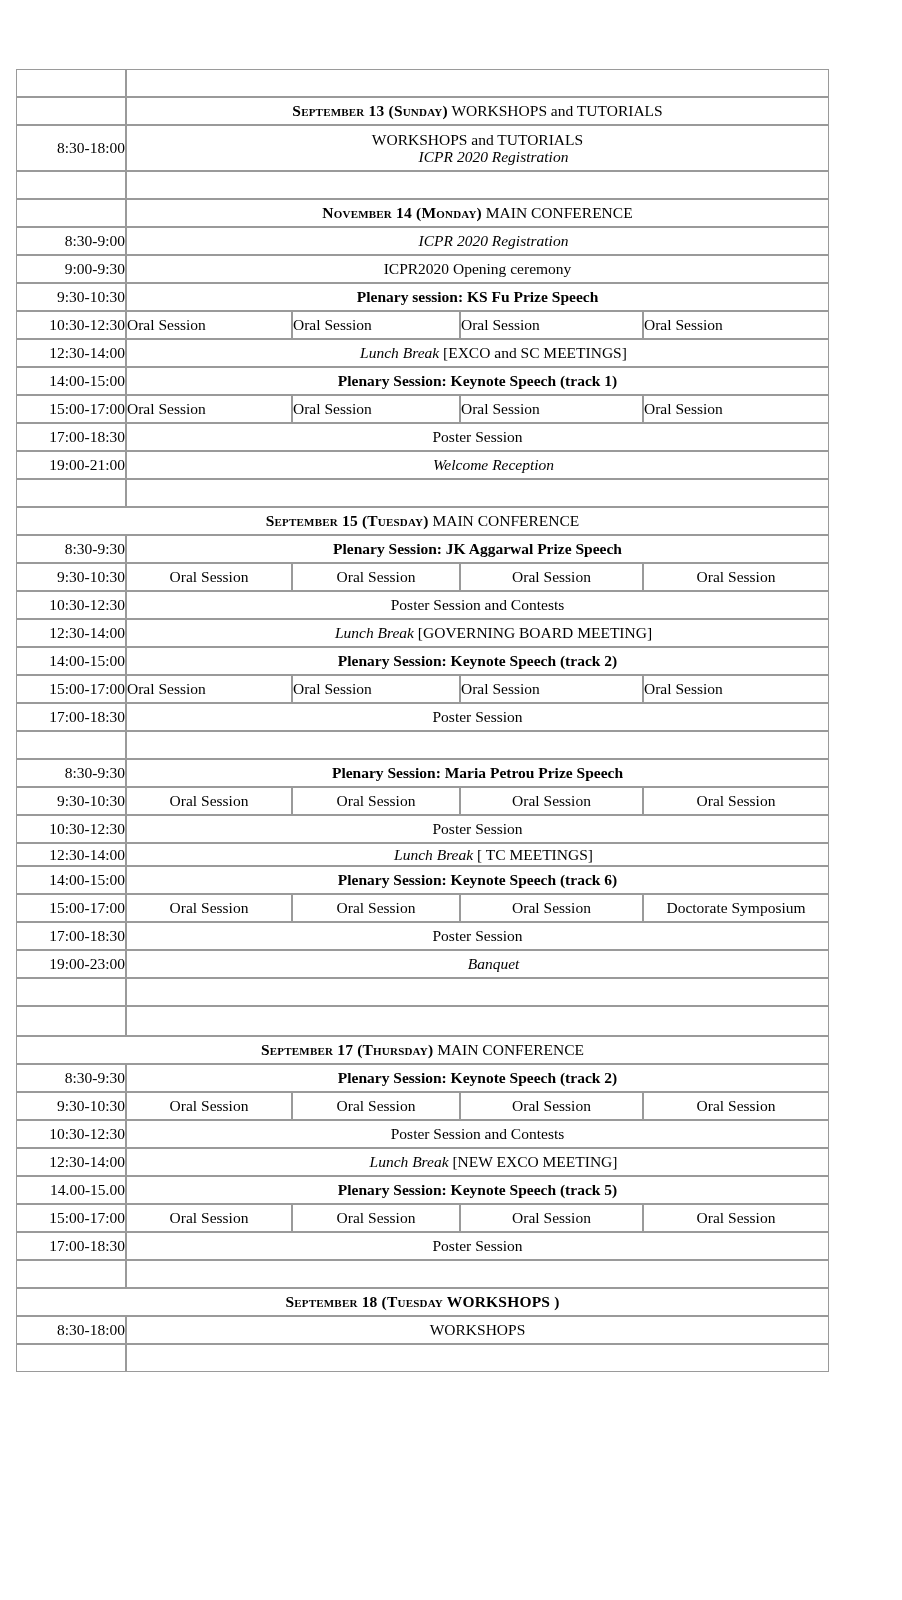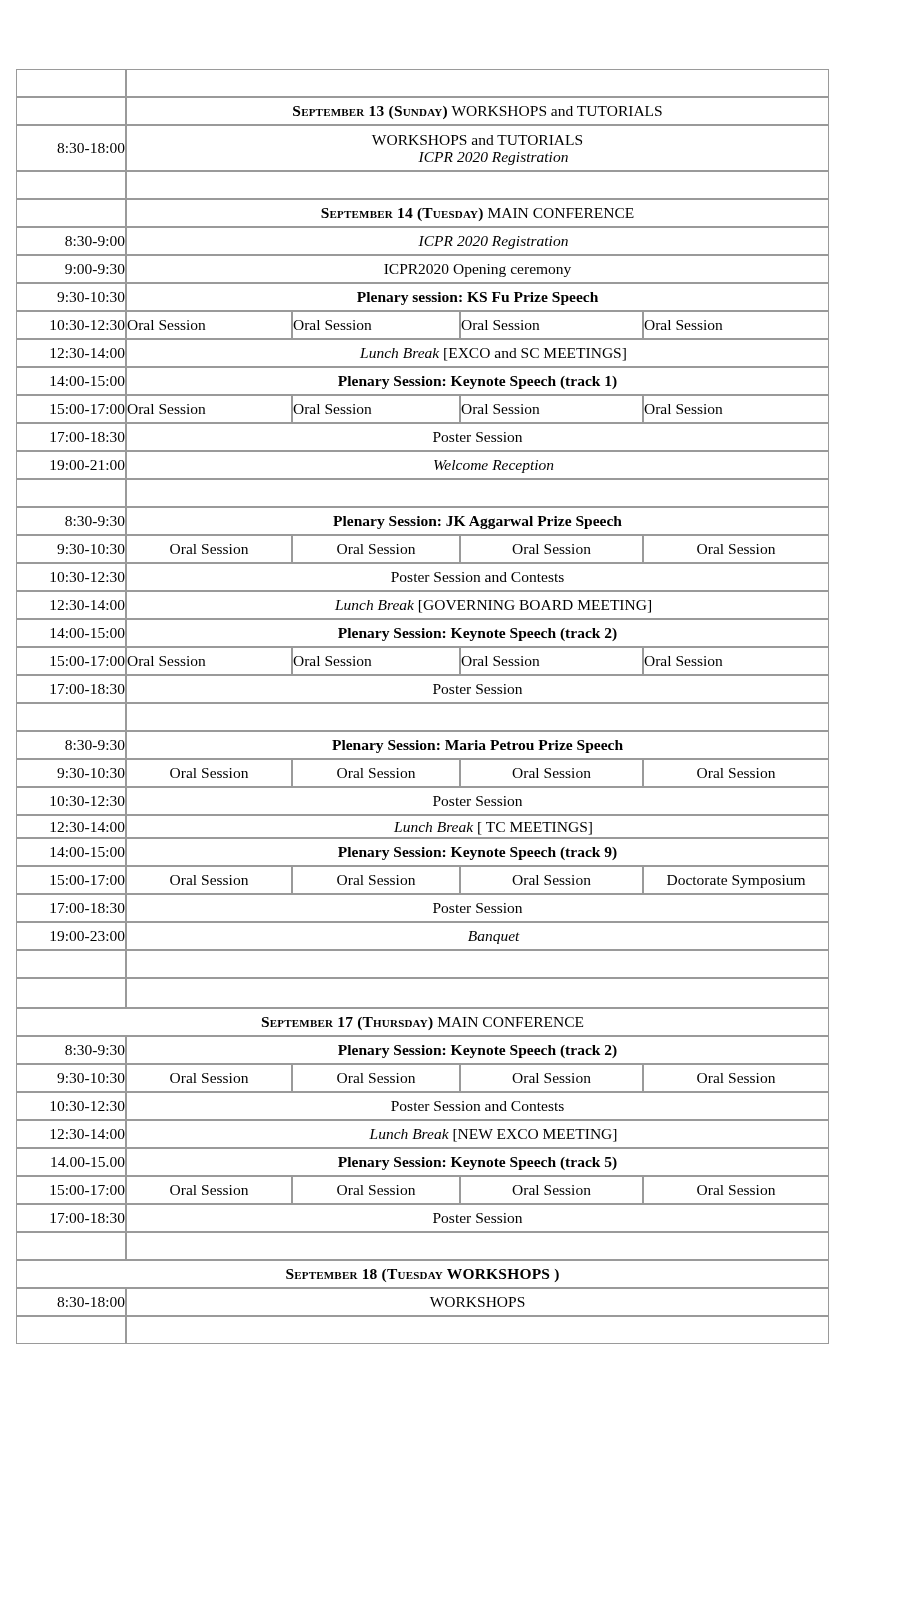--- a/index.html
+++ b/index.html
@@ -131,21 +131,21 @@
             <div>WORKSHOPS  and TUTORIALS</div>
             <div class="ital">ICPR 2020 Registration</div>
           </td>
         </tr>
         <tr class="r-blank">
           <td class="time blankcell"></td>
           <td class="full blankcell" colspan="4"></td>
         </tr>
         <tr class="r-std">
           <td class="dayhead-blank"></td>
-          <td class="dayhead" colspan="4"><span class="sc">September 14 (Tuesday)</span><span class="plain"> MAIN CONFERENCE</span></td>
+          <td class="dayhead" colspan="4"><span class="sc">November 14 (Monday)</span><span class="plain"> MAIN CONFERENCE</span></td>
         </tr>
         <tr class="r-std">
           <td class="time">8:30-9:00</td>
           <td class="full" colspan="4"><span class="ital">ICPR 2020 Registration</span></td>
         </tr>
         <tr class="r-std">
           <td class="time">9:00-9:30</td>
           <td class="full" colspan="4"><span>ICPR2020 Opening ceremony</span></td>
         </tr>
         <tr class="r-std">
@@ -178,20 +178,23 @@
           <td class="time">17:00-18:30</td>
           <td class="full" colspan="4"><span>Poster Session</span></td>
         </tr>
         <tr class="r-std">
           <td class="time">19:00-21:00</td>
           <td class="full" colspan="4"><span class="ital">Welcome Reception</span></td>
         </tr>
         <tr class="r-blank">
           <td class="time blankcell"></td>
           <td class="full blankcell" colspan="4"></td>
+        </tr>
+        <tr class="r-std">
+          <td class="dayhead" colspan="5"><span class="sc">September 15 (Tuesday)</span><span class="plain"> MAIN CONFERENCE</span></td>
         </tr>
         <tr class="r-std">
           <td class="time">8:30-9:30</td>
           <td class="full" colspan="4"><span class="bold">Plenary Session: JK Aggarwal Prize Speech</span></td>
         </tr>
         <tr class="r-std">
           <td class="time">9:30-10:30</td>
           <td class="sess-c">Oral Session</td>
           <td class="sess-c">Oral Session</td>
           <td class="sess-c">Oral Session</td>
@@ -238,21 +241,21 @@
         <tr class="r-std">
           <td class="time">10:30-12:30</td>
           <td class="full" colspan="4"><span>Poster Session</span></td>
         </tr>
         <tr class="r-tight">
           <td class="time">12:30-14:00</td>
           <td class="full" colspan="4"><span class="ital">Lunch Break</span><span class="up"> [ TC MEETINGS]</span></td>
         </tr>
         <tr class="r-std">
           <td class="time">14:00-15:00</td>
-          <td class="full" colspan="4"><span class="bold">Plenary Session: Keynote Speech (track 9)</span></td>
+          <td class="full" colspan="4"><span class="bold">Plenary Session: Keynote Speech (track 6)</span></td>
         </tr>
         <tr class="r-std">
           <td class="time">15:00-17:00</td>
           <td class="sess-c">Oral Session</td>
           <td class="sess-c">Oral Session</td>
           <td class="sess-c">Oral Session</td>
           <td class="sess-c">Doctorate Symposium</td>
         </tr>
         <tr class="r-std">
           <td class="time">17:00-18:30</td>

